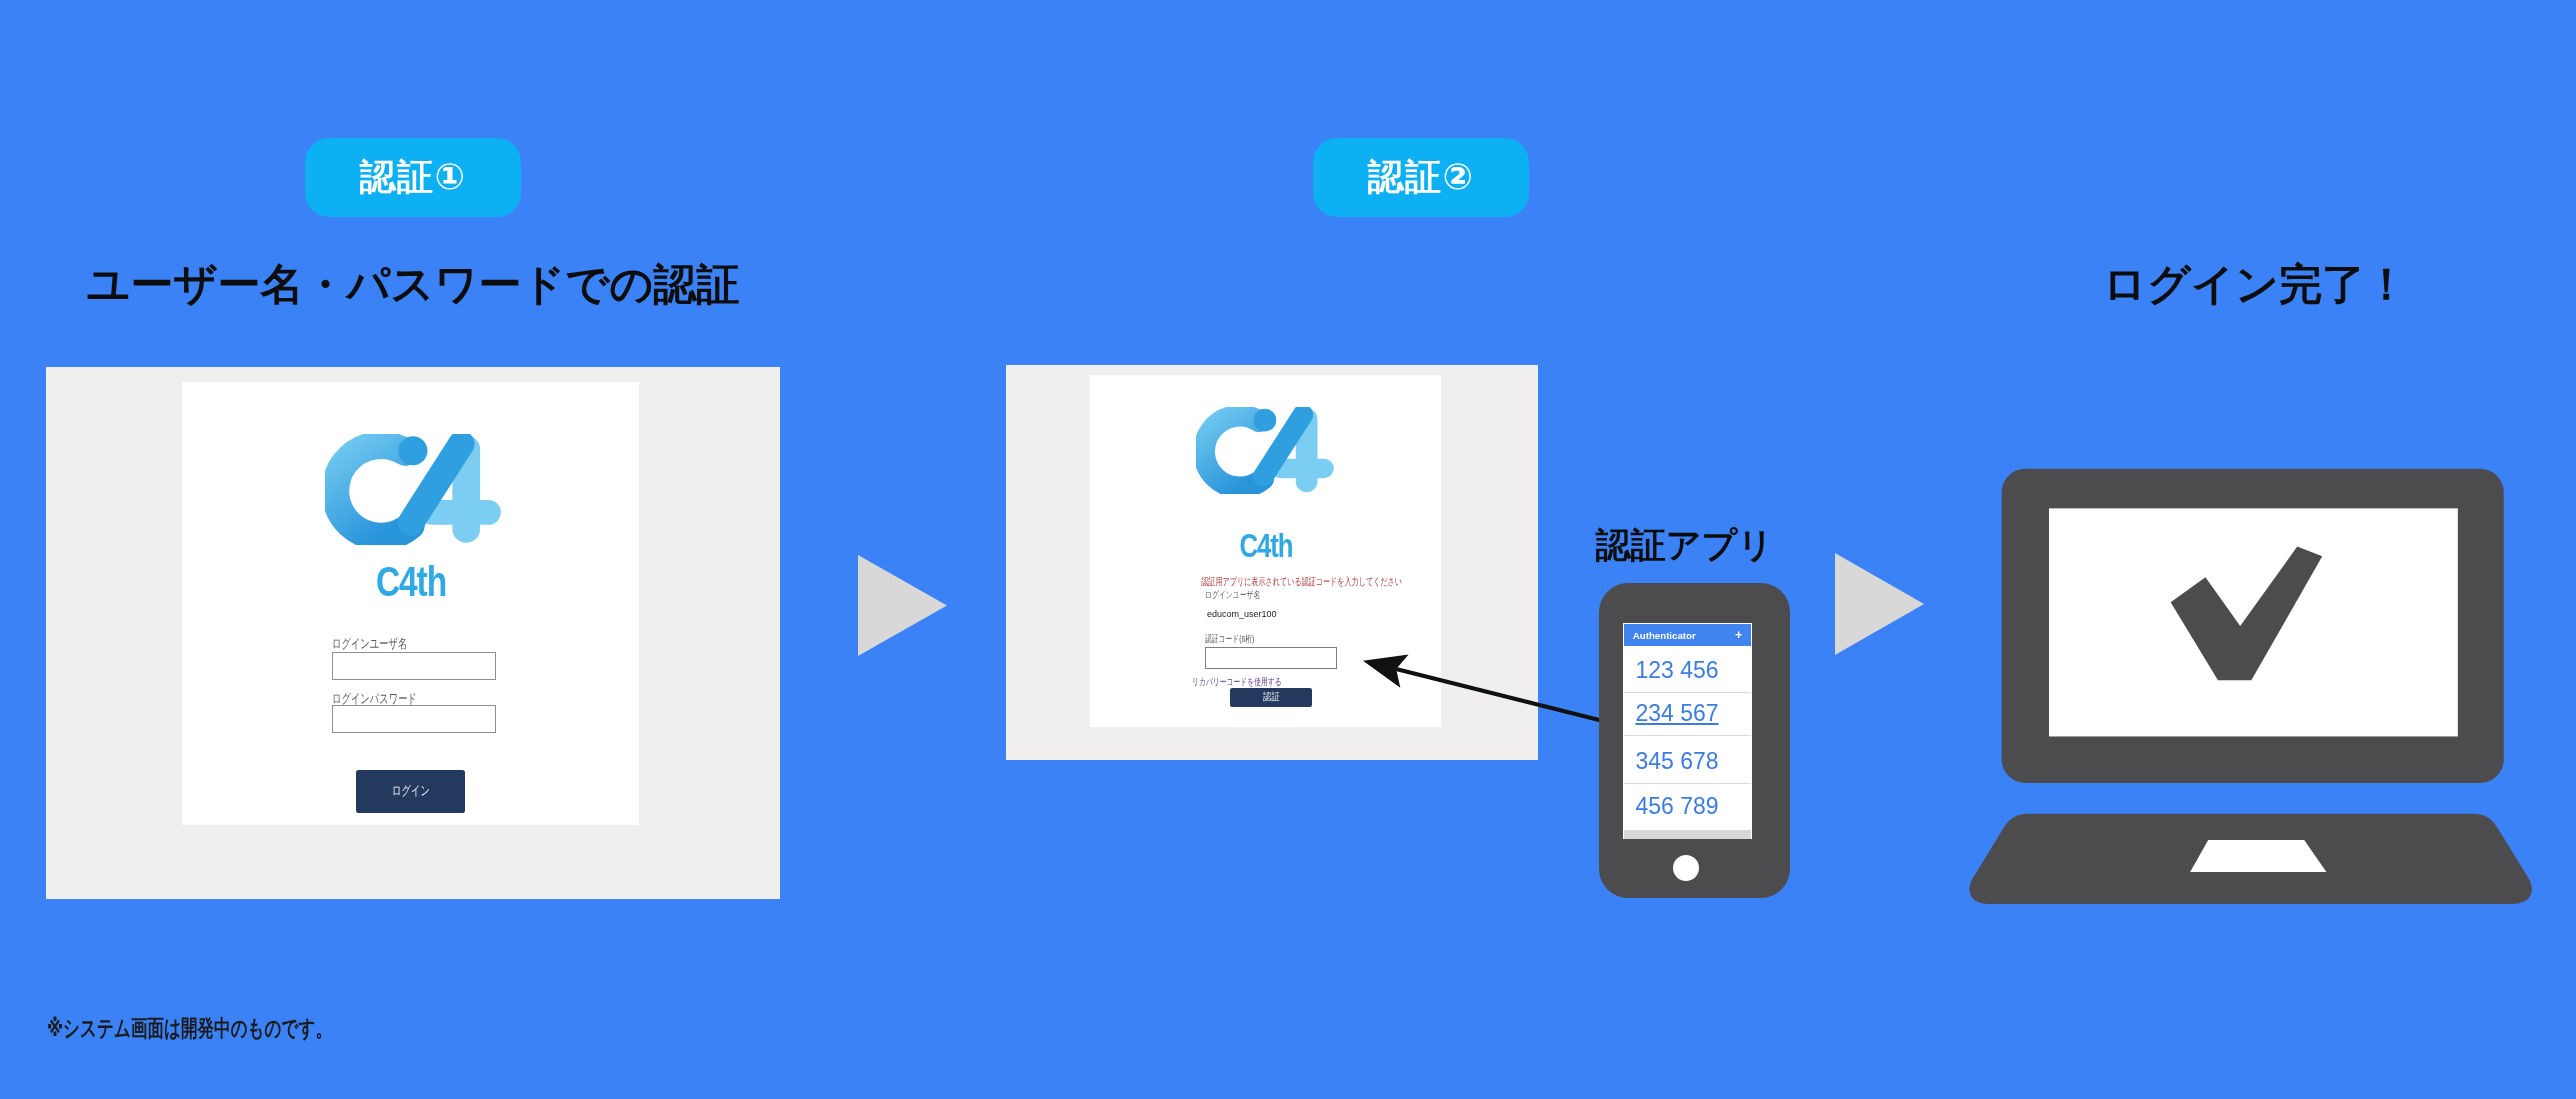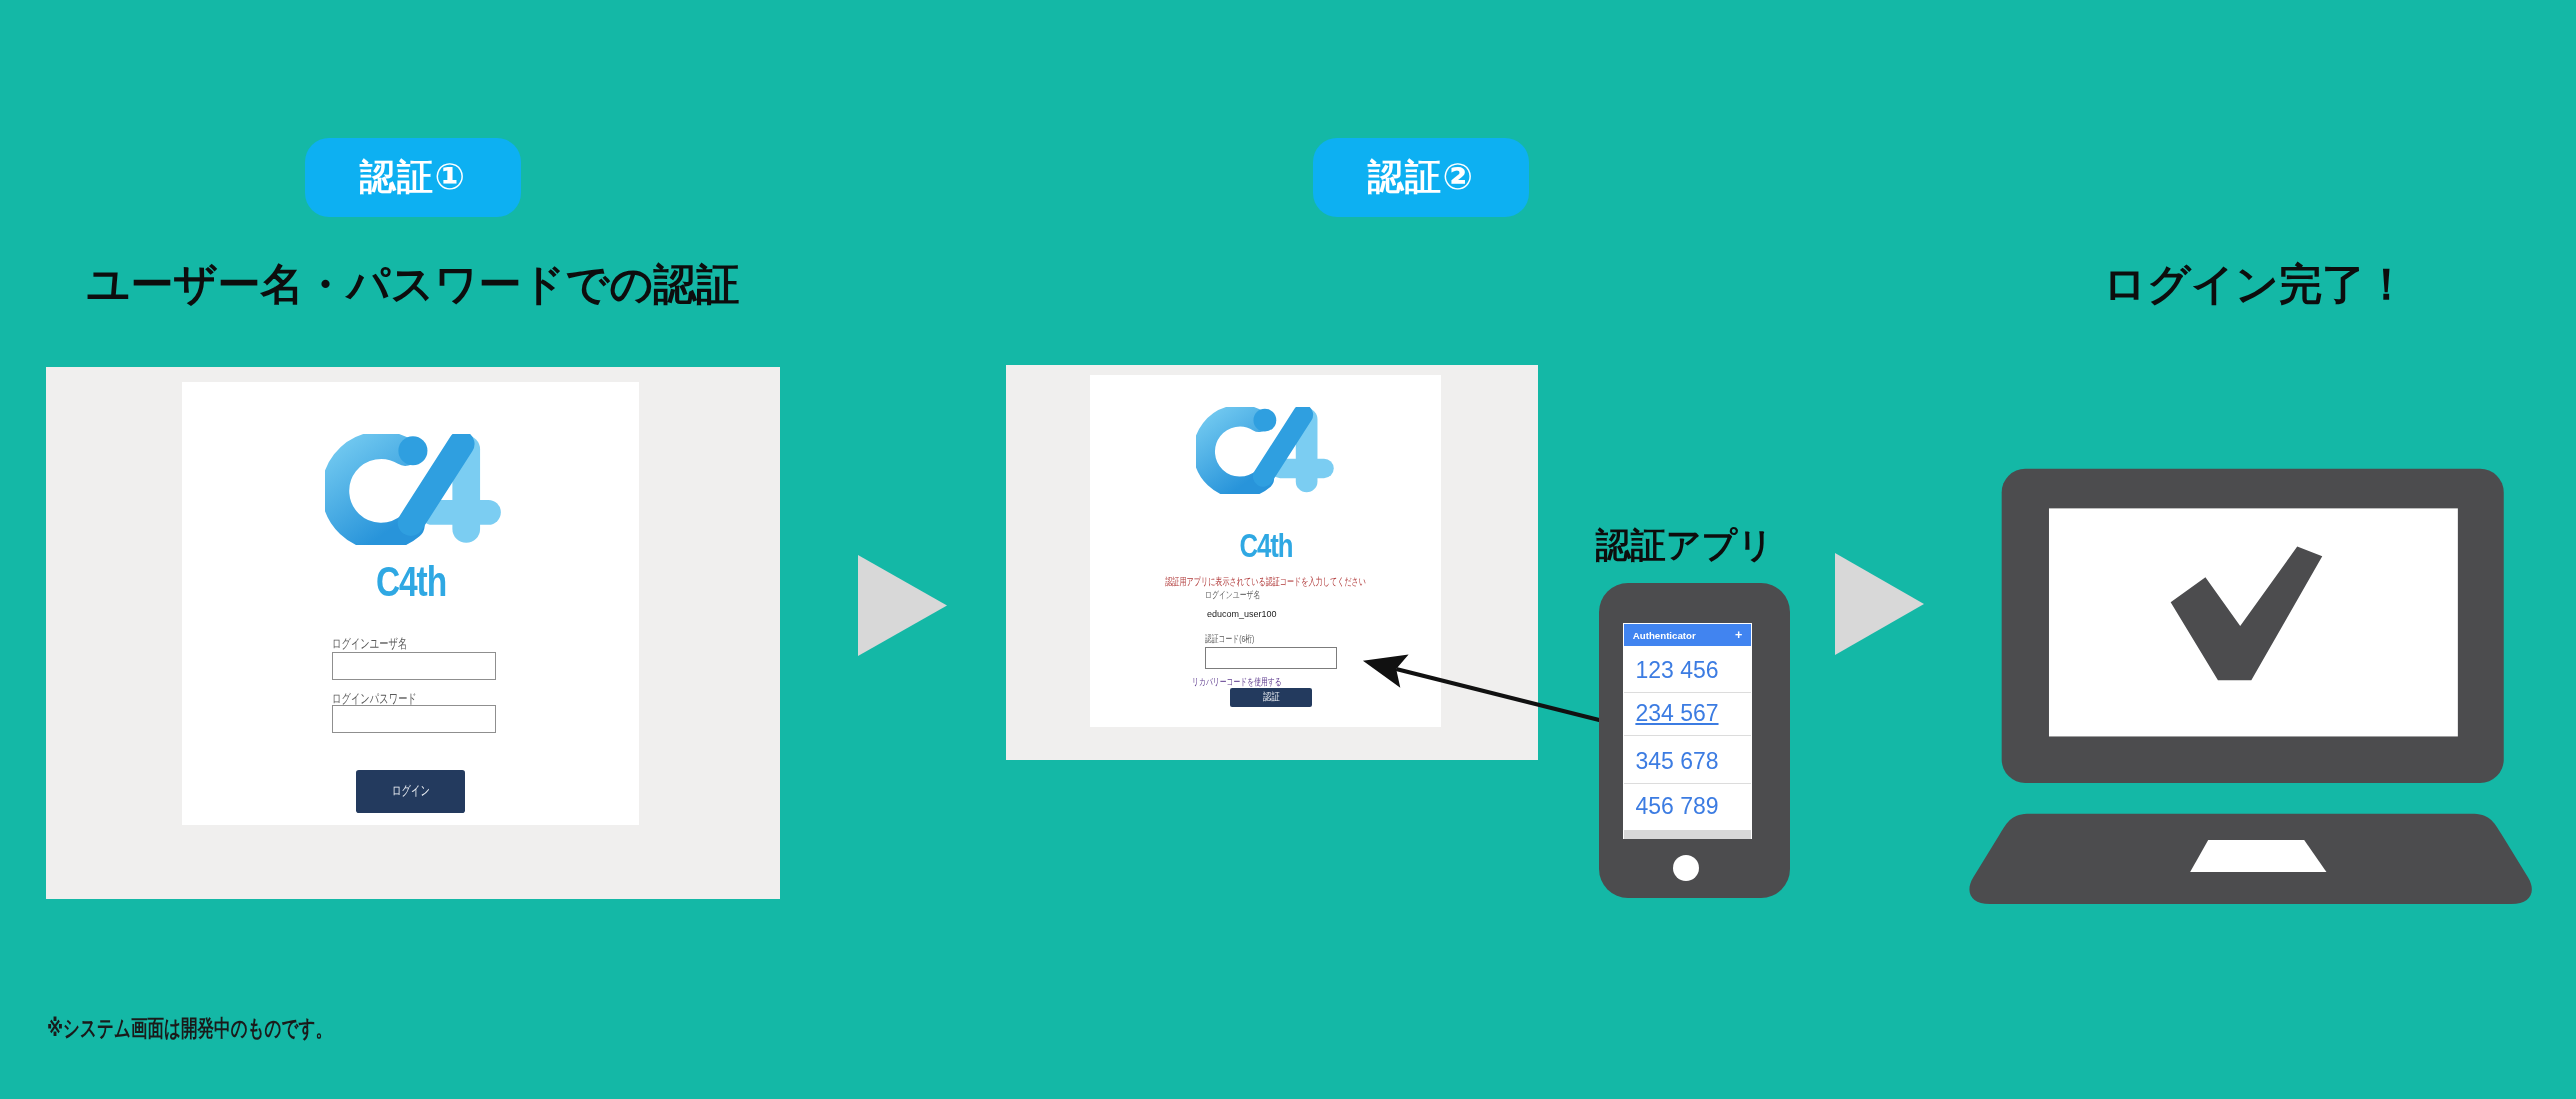--- a/index.html
+++ b/index.html
@@ -1,17 +1,17 @@
 <!DOCTYPE html>
 <html style="font-size:11px"><head>
 <meta charset="utf-8">
 <style>
   html,body{margin:0;padding:0;background:#ffffff;}
   .canvas{
-    position:relative;width:2576px;height:1100px;overflow:hidden;background:#14b8a6;
+    position:relative;width:2576px;height:1100px;overflow:hidden;background:#3b82f6;
     font-family:"Liberation Sans","DejaVu Sans",sans-serif;color:#111;
   }
   .abs{position:absolute;}
   .badge{
     display:flex;align-items:center;justify-content:center;
     background:#0db0f2;color:#fff;font-weight:bold;font-size:36px;
     border-radius:24px;letter-spacing:1.4px;
   }
   .step-title{font-size:43px;font-weight:bold;text-align:center;white-space:nowrap;color:#0d0d0d;}
   .panel{background:#f0efee;}
@@ -121,21 +121,21 @@
         <line x1="204" y1="22" x2="204" y2="137" stroke="#7bcdf2" stroke-width="40" stroke-linecap="round"></line>
         <line x1="155" y1="113" x2="236" y2="113" stroke="#7bcdf2" stroke-width="36" stroke-linecap="round"></line>
         <line x1="197" y1="14" x2="124" y2="128" stroke="#2f9fe0" stroke-width="38" stroke-linecap="round"></line>
         <circle cx="127" cy="24" r="21" fill="#2f9fe0"></circle>
       </svg>
 
       <div class="abs wordmark" style="left:0;top:152px;width:351px;font-size:33px;">
         <span>C4th</span>
       </div>
 
-      <div class="abs red-note" style="left:0;top:200px;width:351px;">
+      <div class="abs red-note" style="left:0;top:200px;width:351px;padding-left:36px;">
         <span>認証用アプリに表示されている認証コードを入力してください</span>
       </div>
 
       <div class="abs field-label" style="left:115px;top:214px;font-size:9.7px;">
         <span class="sq">ログインユーザ名</span>
       </div>
       <div class="abs" style="left:117px;top:234px;font-size:9px;color:#222;">educom_user100</div>
 
       <div class="abs field-label" style="left:115px;top:258px;font-size:9.7px;">
         <span class="sq">認証コード(6桁)</span>

